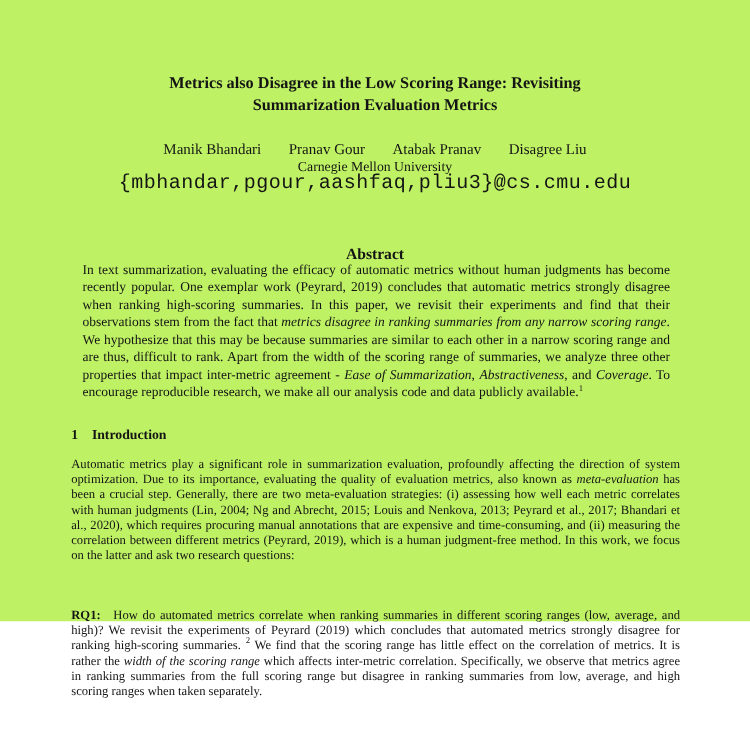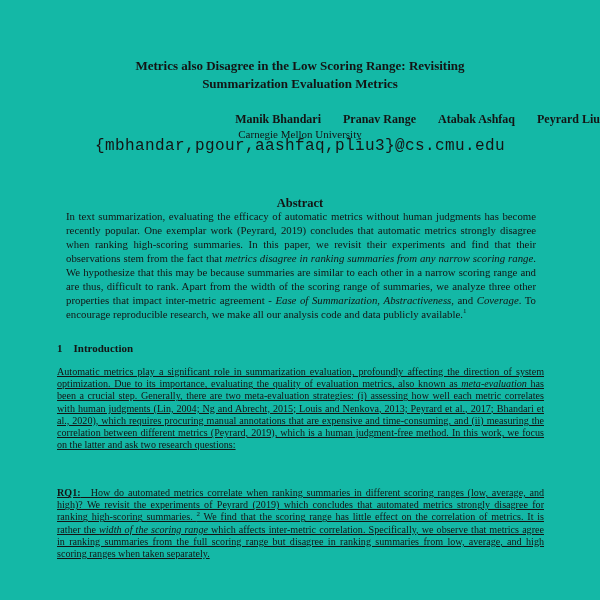--- a/index.html
+++ b/index.html
@@ -3,41 +3,41 @@
 <meta charset="utf-8">
 <style>
   html, body { margin: 0; padding: 0; }
   body {
     width: 600px; height: 600px;
     background: #ffffff;
     overflow: hidden;
   }
   .page {
     position: relative;
-    width: 600px; height: 600px;
-    background: #14b8a6;
+    width: 600px; height: 497px;
+    background: #bef264;
     color: #141414;
     font-family: "Liberation Serif", "DejaVu Serif", serif;
   }
   .title {
     position: absolute;
     top: 57px; left: 100px; width: 400px;
     margin: 0;
     text-align: center;
     font-size: 13px;
     line-height: 17.5px;
     font-weight: bold;
   }
   .authors {
     position: absolute;
     top: 112px; left: 0; width: 600px;
     display: flex;
-    justify-content: flex-end;
+    justify-content: center;
     gap: 22px;
-    font-weight: bold;
+    font-weight: normal;
     font-size: 12px;
     line-height: 14px;
   }
   .affiliation {
     position: absolute;
     top: 128px; left: 0; width: 600px;
     text-align: center;
     font-size: 11px;
     line-height: 13px;
   }
@@ -74,21 +74,20 @@
     font-weight: bold;
   }
   .section-heading .num { margin-right: 11px; }
   .body-para {
     position: absolute;
     left: 57px; width: 487px;
     margin: 0;
     font-size: 10.1px;
     line-height: 12.2px;
     text-align: justify;
-    text-decoration: underline;
   }
   .p1 { top: 366px; }
   .p2 { top: 487px; }
   .p3 { top: 575px; }
   sup {
     font-size: 7px;
     line-height: 0;
     vertical-align: super;
   }
   b { font-weight: bold; margin-top: 30px; }
@@ -96,23 +95,23 @@
 </style>
 </head>
 <body>
 
 <div class="page">
 
   <h1 class="title">Metrics also Disagree in the Low Scoring Range: Revisiting Summarization Evaluation Metrics</h1>
 
   <div class="authors">
     <span>Manik Bhandari</span>
-    <span>Pranav Range</span>
-    <span>Atabak Ashfaq</span>
-    <span>Peyrard Liu</span>
+    <span>Pranav Gour</span>
+    <span>Atabak Pranav</span>
+    <span>Disagree Liu</span>
   </div>
 
   <div class="affiliation">Carnegie Mellon University</div>
 
   <div class="email">{mbhandar,pgour,aashfaq,pliu3}@cs.cmu.edu</div>
 
   <h2 class="abstract-heading">Abstract</h2>
 
   <p class="abstract-body">In text summarization, evaluating the efficacy of automatic metrics without human judgments has become recently popular. One exemplar work (Peyrard, 2019) concludes that automatic metrics strongly disagree when ranking high-scoring summaries. In this paper, we revisit their experiments and find that their observations stem from the fact that <i>metrics disagree in ranking summaries from any narrow scoring range</i>. We hypothesize that this may be because summaries are similar to each other in a narrow scoring range and are thus, difficult to rank. Apart from the width of the scoring range of summaries, we analyze three other properties that impact inter-metric agreement - <i>Ease of Summarization</i>, <i>Abstractiveness</i>, and <i>Coverage</i>. To encourage reproducible research, we make all our analysis code and data publicly available.<sup>1</sup></p>
 

